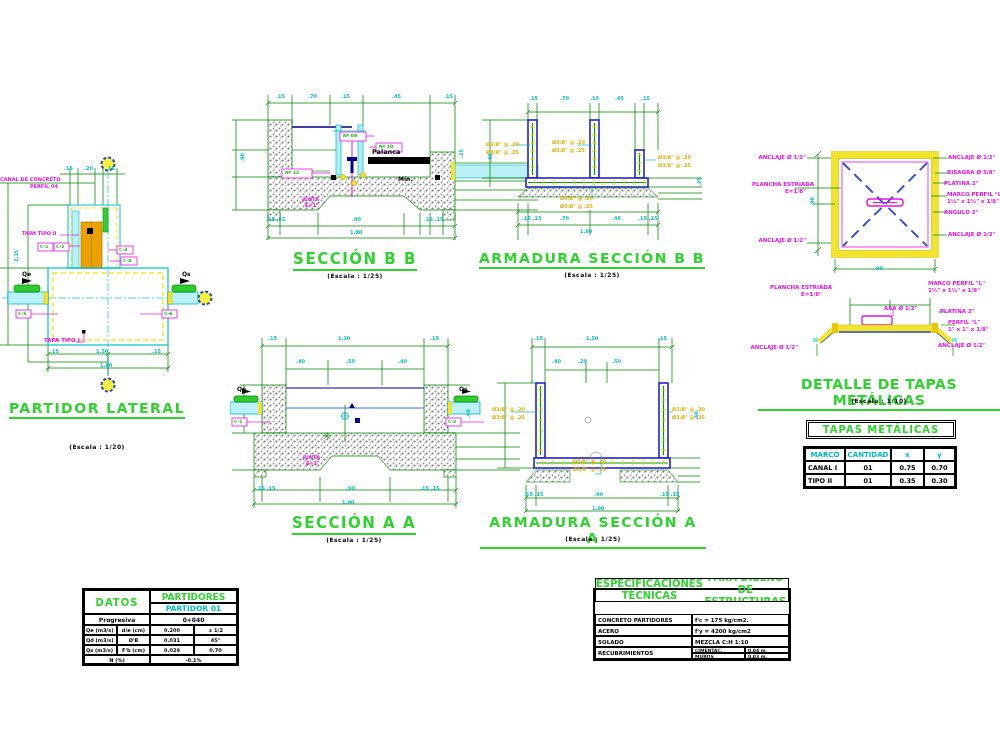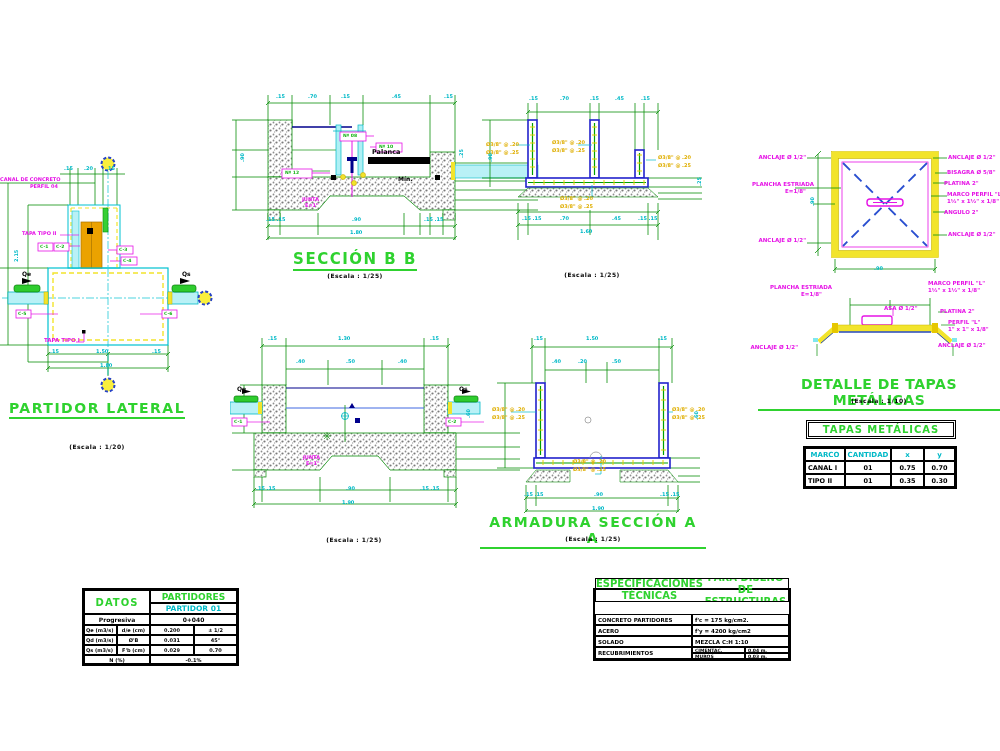--- a/index.html
+++ b/index.html
@@ -209,20 +209,21 @@
   <div class="t yl c5" style="left:658px;top:163px">Ø3/8" @ .25</div>
   <div class="t yl c5" style="left:560px;top:196px">Ø3/8" @ .20</div>
   <div class="t yl c5" style="left:560px;top:204px">Ø3/8" @ .25</div>
   <div class="t cy c5" style="left:522px;top:216px">.15 .15</div>
   <div class="t cy c5" style="left:560px;top:216px">.70</div>
   <div class="t cy c5" style="left:612px;top:216px">.45</div>
   <div class="t cy c5" style="left:638px;top:216px">.15 .15</div>
   <div class="t cy c5" style="left:580px;top:229px">1.60</div>
   <div class="t cy c5 rot" style="left:488px;top:162px">.90</div>
   <div class="t cy c5 rot" style="left:697px;top:186px">.25</div>
+  <div class="ttl" style="left:478px;top:250px;width:228px;font-size:14px"><span>ARMADURA SECCIÓN B B</span></div>
   <div class="scale" style="left:478px;top:271px;width:228px">(Escala : 1/25)</div>
 
   <svg class="d" style="left:230px;top:330px" width="300" height="200" viewBox="0 0 300 200">
     <g stroke="#0a8f0a" stroke-width="0.8" fill="none">
       <path d="M32,16H218 M32,8V55 M56,8V55 M194,8V55 M218,8V55 M56,39H194 M98,30V55 M152,30V55"></path>
       <path d="M10,55H32 M218,55H240 M14,55V103 M2,103H24 M2,140H24"></path>
       <path d="M218,103H290 M226,117H290 M226,129H290 M226,140H290"></path>
       <path d="M24,147V178 M32,147V172 M90,147V172 M160,147V172 M218,147V172 M226,147V178 M24,160H226 M24,174H226"></path>
       <path d="M30,18l4,-4 M216,18l4,-4 M22,162l4,-4 M224,162l4,-4 M22,176l4,-4 M224,176l4,-4"></path>
     </g>
@@ -268,20 +269,21 @@
   <div class="t bk c6" style="left:459px;top:386px">Qs</div>
   <div class="t gn c45" style="left:234px;top:420px">C-1</div>
   <div class="t gn c45" style="left:448px;top:420px">C-2</div>
   <div class="t mg c5" style="left:303px;top:455px">JUNTA</div>
   <div class="t mg c5" style="left:306px;top:461px">E=1"</div>
   <div class="t cy c5" style="left:256px;top:486px">.15 .15</div>
   <div class="t cy c5" style="left:346px;top:486px">.90</div>
   <div class="t cy c5" style="left:420px;top:486px">.15 .15</div>
   <div class="t cy c5" style="left:342px;top:500px">1.90</div>
   <div class="t cy c5 rot" style="left:466px;top:418px">.60</div>
+  <div class="ttl" style="left:240px;top:514px;width:228px;font-size:15px"><span>SECCIÓN A A</span></div>
   <div class="scale" style="left:240px;top:536px;width:228px">(Escala : 1/25)</div>
 
   <svg class="d" style="left:485px;top:330px" width="220" height="200" viewBox="0 0 220 200">
     <g stroke="#0a8f0a" stroke-width="0.8" fill="none">
       <path d="M47,17H187 M47,8V53 M60,8V53 M174,8V53 M187,8V53 M60,40H174 M101,32V53 M122,32V53"></path>
       <path d="M20,53V138 M12,53H51 M12,138H49"></path>
       <path d="M183,128H215 M185,138H215 M193,146H215 M193,152H215"></path>
       <path d="M41,155V182 M51,155V176 M183,155V176 M193,155V182 M41,168H193 M41,181H193"></path>
       <path d="M45,19l4,-4 M185,19l4,-4 M39,170l4,-4 M191,170l4,-4 M39,183l4,-4 M191,183l4,-4"></path>
     </g>

